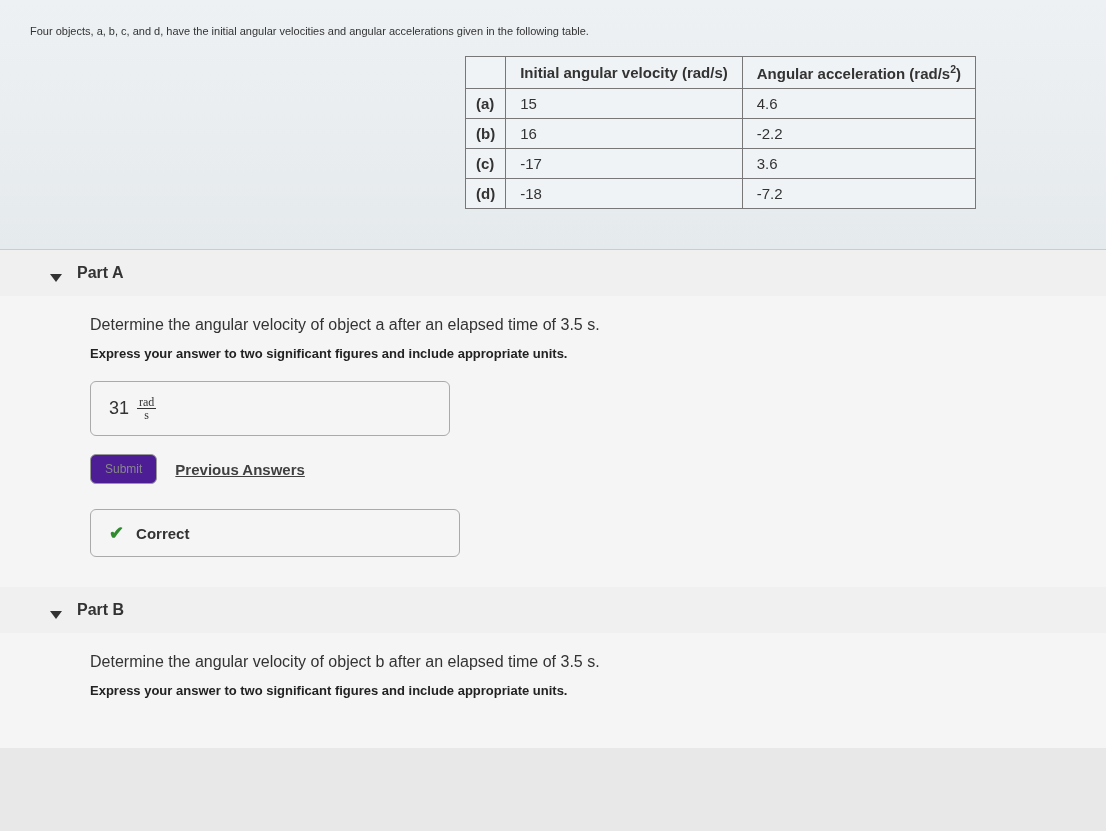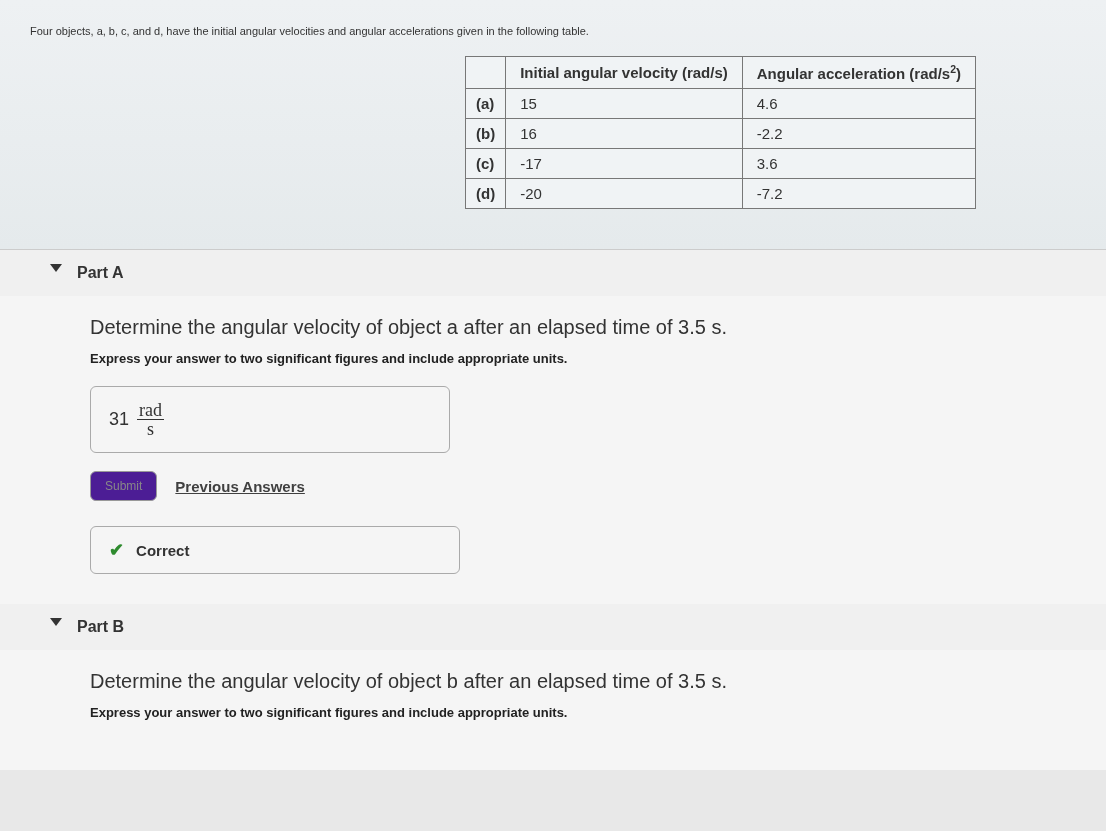--- a/index.html
+++ b/index.html
@@ -30,52 +30,52 @@
     text-align: left;
     font-size: 15px;
     font-weight: normal;
   }
   table.data th { font-weight: bold; }
   table.data .row-label { font-weight: bold; padding: 6px 10px; }
 
   .part-container { background: #f5f5f5; }
   .part-header {
     display: flex;
-    align-items: flex-start;
+    align-items: flex-end;
     padding: 14px 50px;
     font-weight: bold;
     font-size: 16px;
     background: #f0f0f0;
     cursor: pointer;
   }
   .caret {
     width: 0; height: 0;
     border-left: 6px solid transparent;
     border-right: 6px solid transparent;
     border-top: 8px solid #333;
     margin-right: 15px;
   }
   .part-body { padding: 20px 90px 30px 90px; background: #f5f5f5; }
-  .prompt-line { font-size: 20px; color: #333; margin-bottom: 12px; }
+  .prompt-line { font-size: 16px; color: #333; margin-bottom: 12px; }
   .instruction-line { font-size: 13px; font-weight: bold; color: #222; margin-bottom: 20px; }
 
   .answer-box {
     border: 1px solid #aaa;
     border-radius: 6px;
     padding: 14px 18px;
     width: 360px;
     background: #f5f5f5;
     margin-bottom: 18px;
   }
   .answer-value { font-size: 18px; color: #333; display: inline-flex; align-items: center; gap: 8px; }
   .frac {
     display: inline-flex;
     flex-direction: column;
     align-items: center;
-    font-size: 18px;
+    font-size: 12px;
     line-height: 1;
     font-family: "Times New Roman", serif;
   }
   .frac .num { border-bottom: 1px solid #333; padding: 0 2px; }
   .frac .den { padding: 0 2px; }
 
   .button-row { display: flex; align-items: center; gap: 18px; margin-bottom: 25px; }
   .submit-btn {
     border: 1px solid #999;
     background: #4c1d95;
@@ -132,21 +132,21 @@
         <td>16</td>
         <td>-2.2</td>
       </tr>
       <tr>
         <td class="row-label">(c)</td>
         <td>-17</td>
         <td>3.6</td>
       </tr>
       <tr>
         <td class="row-label">(d)</td>
-        <td>-20</td>
+        <td>-18</td>
         <td>-7.2</td>
       </tr>
     </tbody>
       </table>
   </div>
 </div>
 
 <div class="part-container">
   <div class="part-header">
     <span class="caret"></span>

